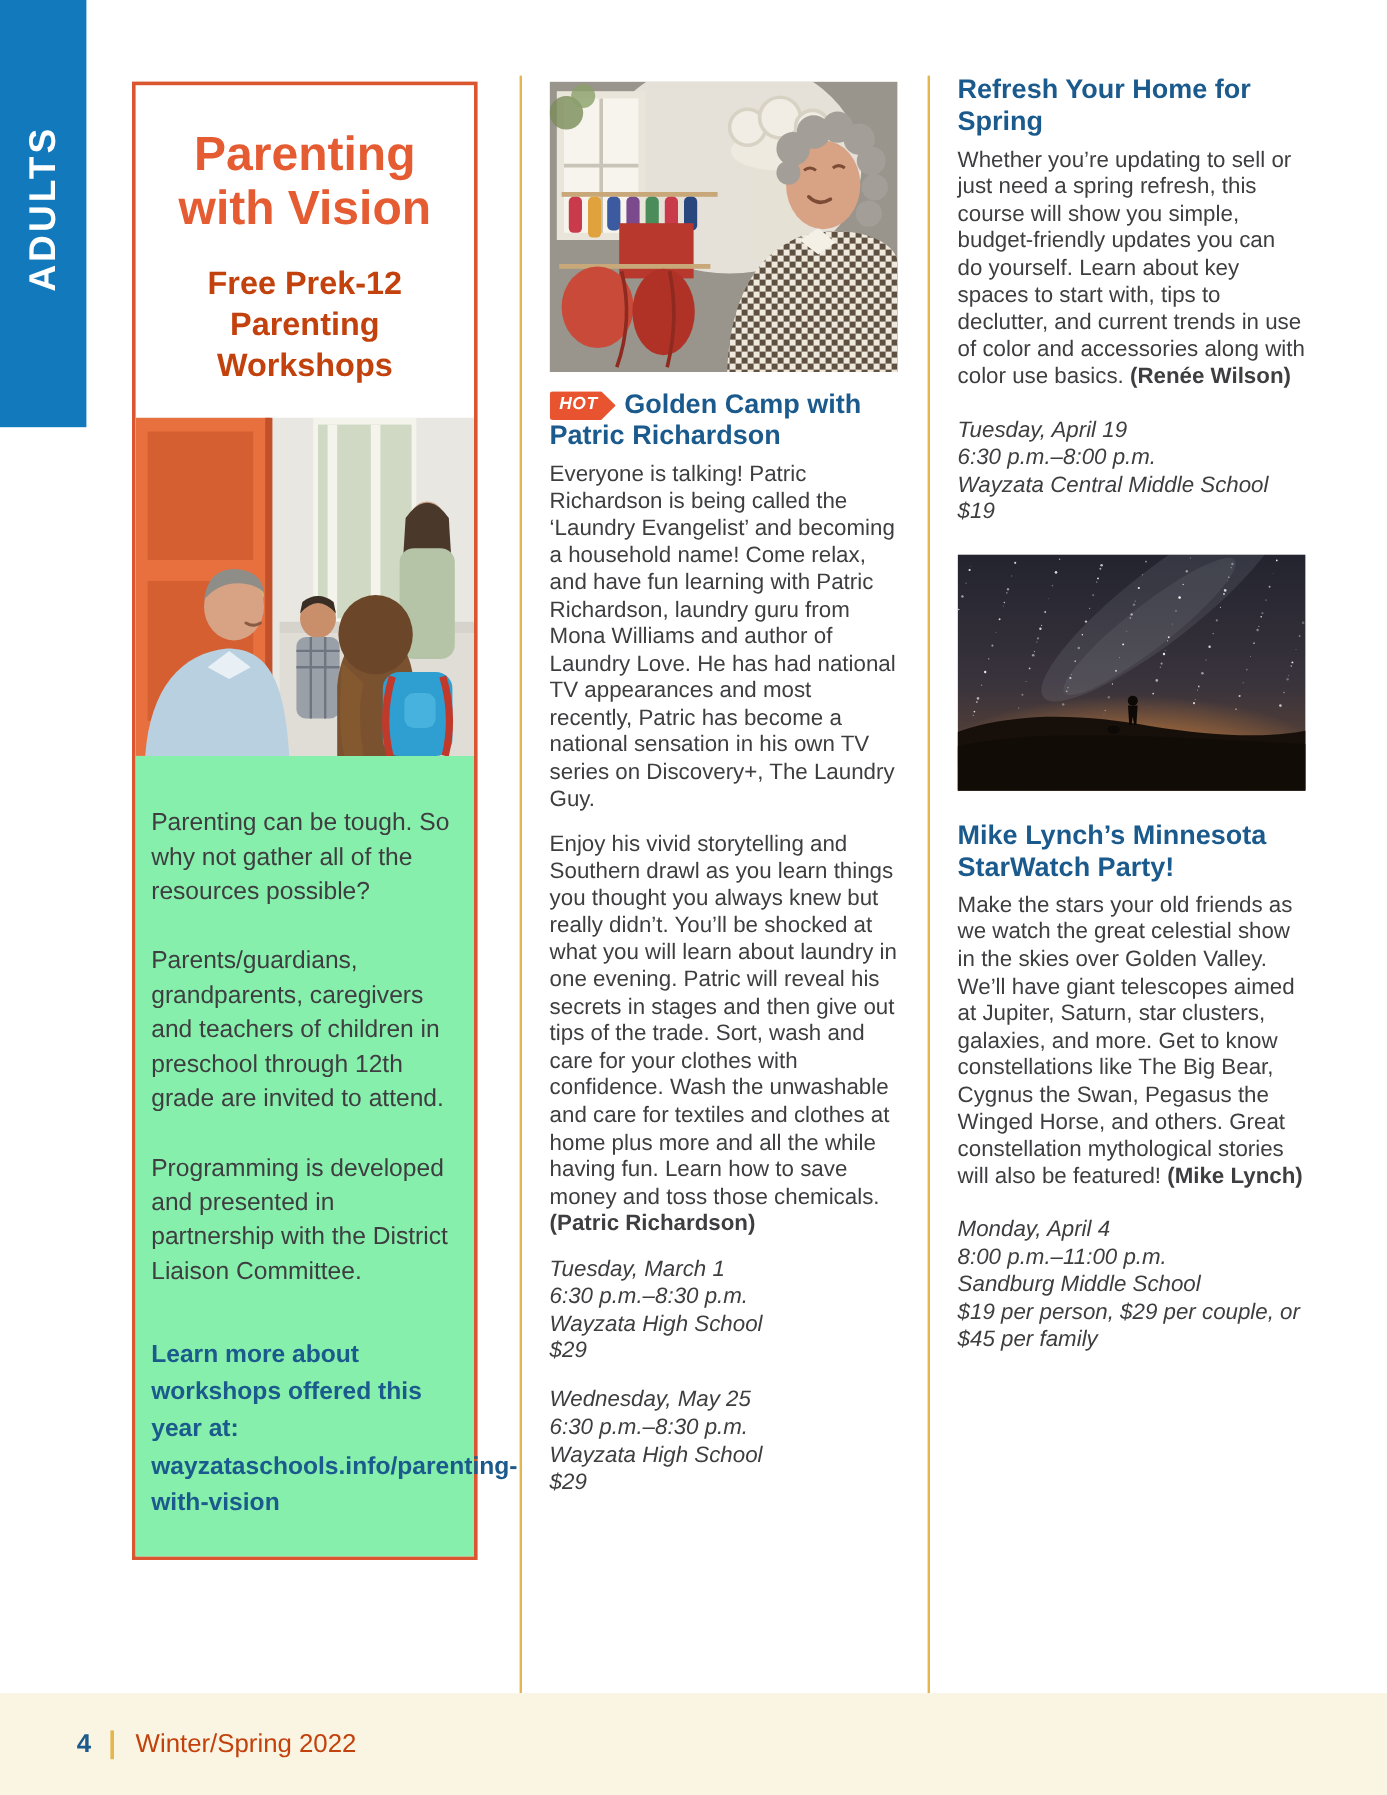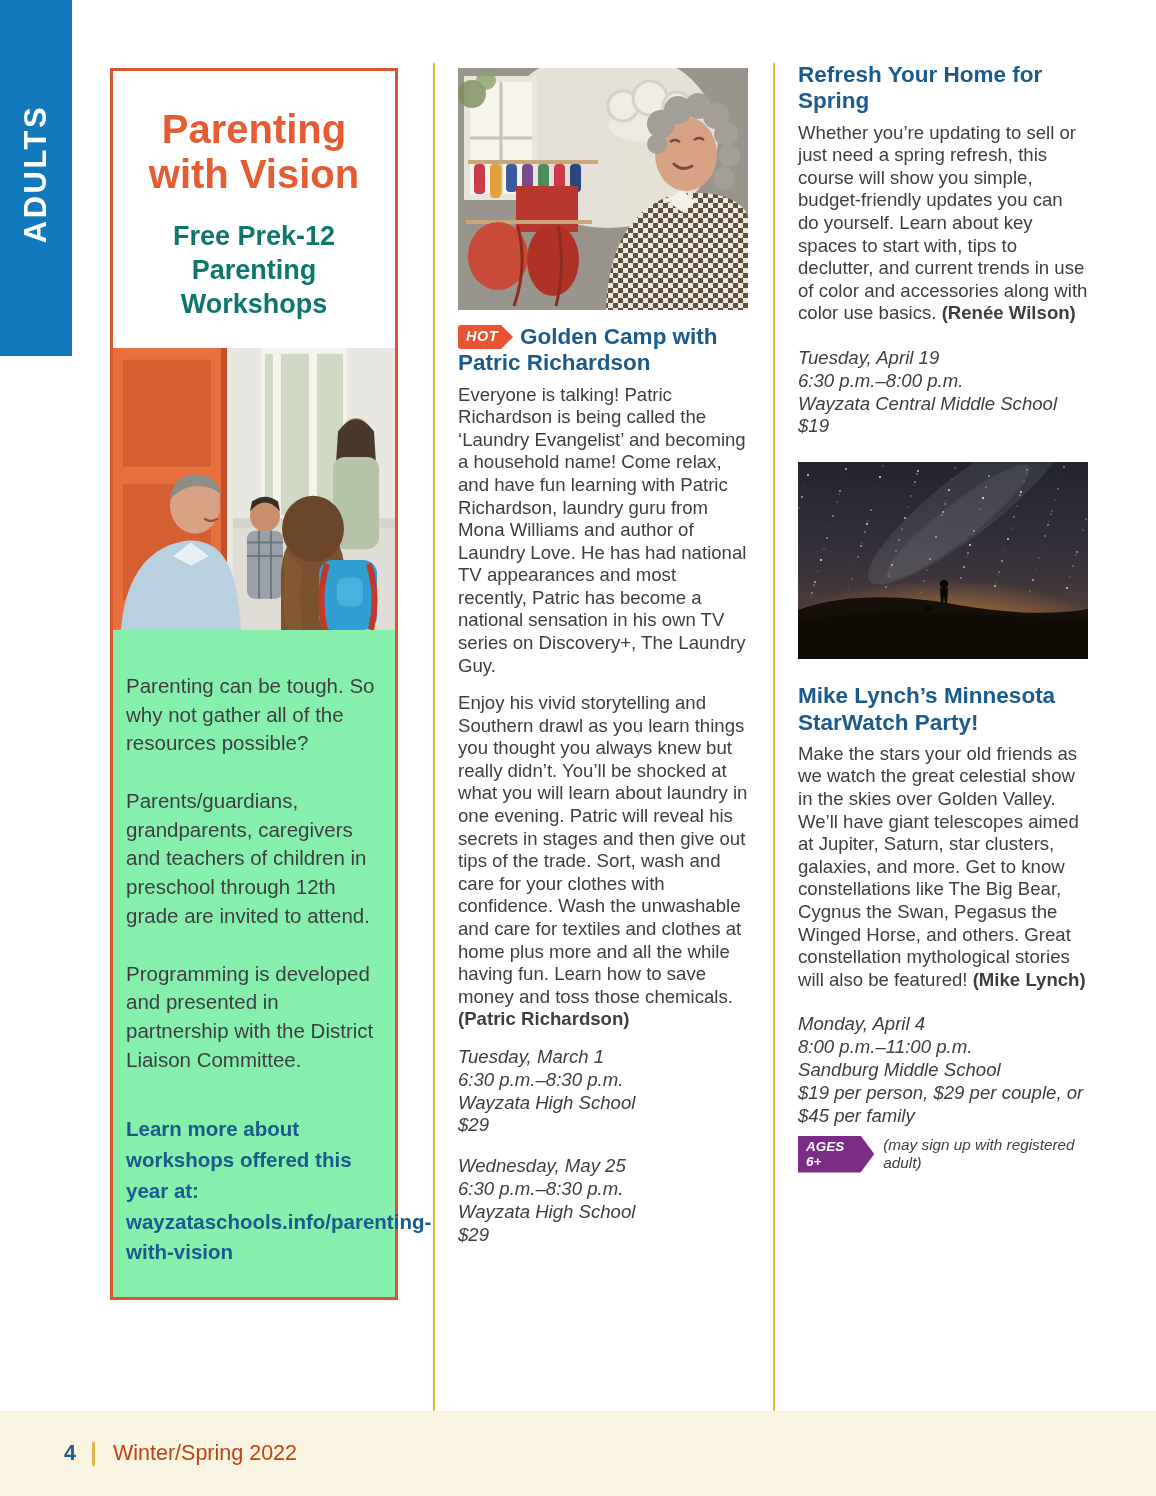--- a/index.html
+++ b/index.html
@@ -13,21 +13,21 @@
 
   
   .vline{position:absolute;top:63px;width:2px;height:1348px;background:#e4b64d;}
   .vline.one{left:433px;} .vline.two{left:773px;}
 
   
   .feature-box{position:absolute;left:110px;top:68px;width:288px;height:1232px;box-sizing:border-box;
         border:3px solid #da5630;background:#fff;display:flex;flex-direction:column;}
   .box-header{height:284px;box-sizing:border-box;padding:36px 8px 0;text-align:center;}
   .box-title{font-size:40px;font-weight:bold;color:#e55c33;line-height:1.12;margin:0;}
-  .box-subtitle{font-size:27px;font-weight:bold;color:#0f766e;line-height:1.26;margin:22px 36px 0;}
+  .box-subtitle{font-size:27px;font-weight:bold;color:#c2410c;line-height:1.26;margin:22px 36px 0;}
   .box-photo{display:block;width:282px;height:290px;}
   .box-body{flex:1;background:#86efac;padding:42px 13px 0;
         font-size:20.5px;line-height:1.4;}
   .box-body p{margin:0 0 29px;}
   .box-link{color:#1b5a8c;font-weight:bold;margin-top:40px !important;line-height:1.5;cursor:pointer;}
 
   
   .col-mid{position:absolute;left:458px;top:68px;width:290px;}
   .col-right{position:absolute;left:798px;top:62px;width:290px;}
   .col-photo{display:block;width:290px;}
@@ -358,24 +358,20 @@
 
     <h3 class="art-title">Mike Lynch’s Minnesota StarWatch Party!</h3>
     <p class="body"><span>Make the stars your old friends as we watch the great celestial show in the skies over Golden Valley. We’ll have giant telescopes aimed at Jupiter, Saturn, star clusters, galaxies, and more. Get to know constellations like The Big Bear, Cygnus the Swan, Pegasus the Winged Horse, and others. Great constellation mythological stories will also be featured!</span><span class="instructor"> (Mike Lynch)</span></p>
 
     <div class="session" style="margin-top:22px;margin-bottom:8px;">
       <span>Monday, April 4</span>
       <span>8:00 p.m.–11:00 p.m.</span>
       <span>Sandburg Middle School</span>
       <span>$19 per person, $29 per couple, or $45 per family</span>
     </div>
-    <div class="ages-row">
-      <span class="ages-badge">AGES 6+</span>
-      <span class="ages-note">(may sign up with registered adult)</span>
-    </div>
   </div>
 
   <div class="footer">
     <span class="page-num">4</span>
     <span class="footer-divider"></span>
     <span class="edition">Winter/Spring 2022</span>
   </div>
 
 </div>
 

